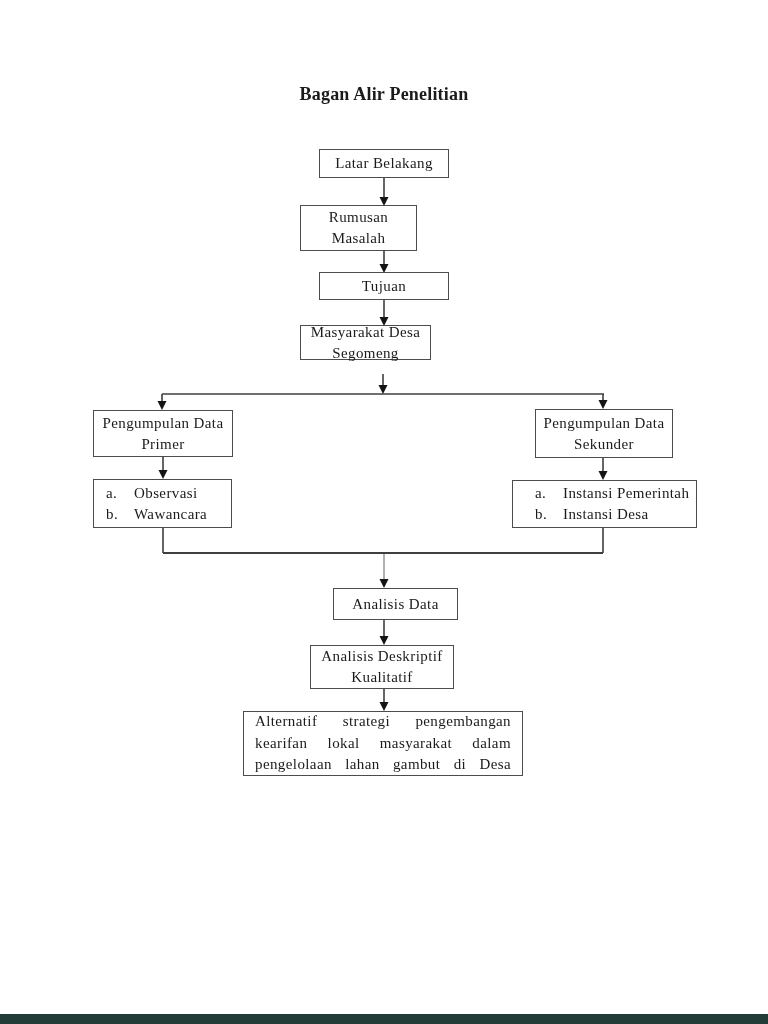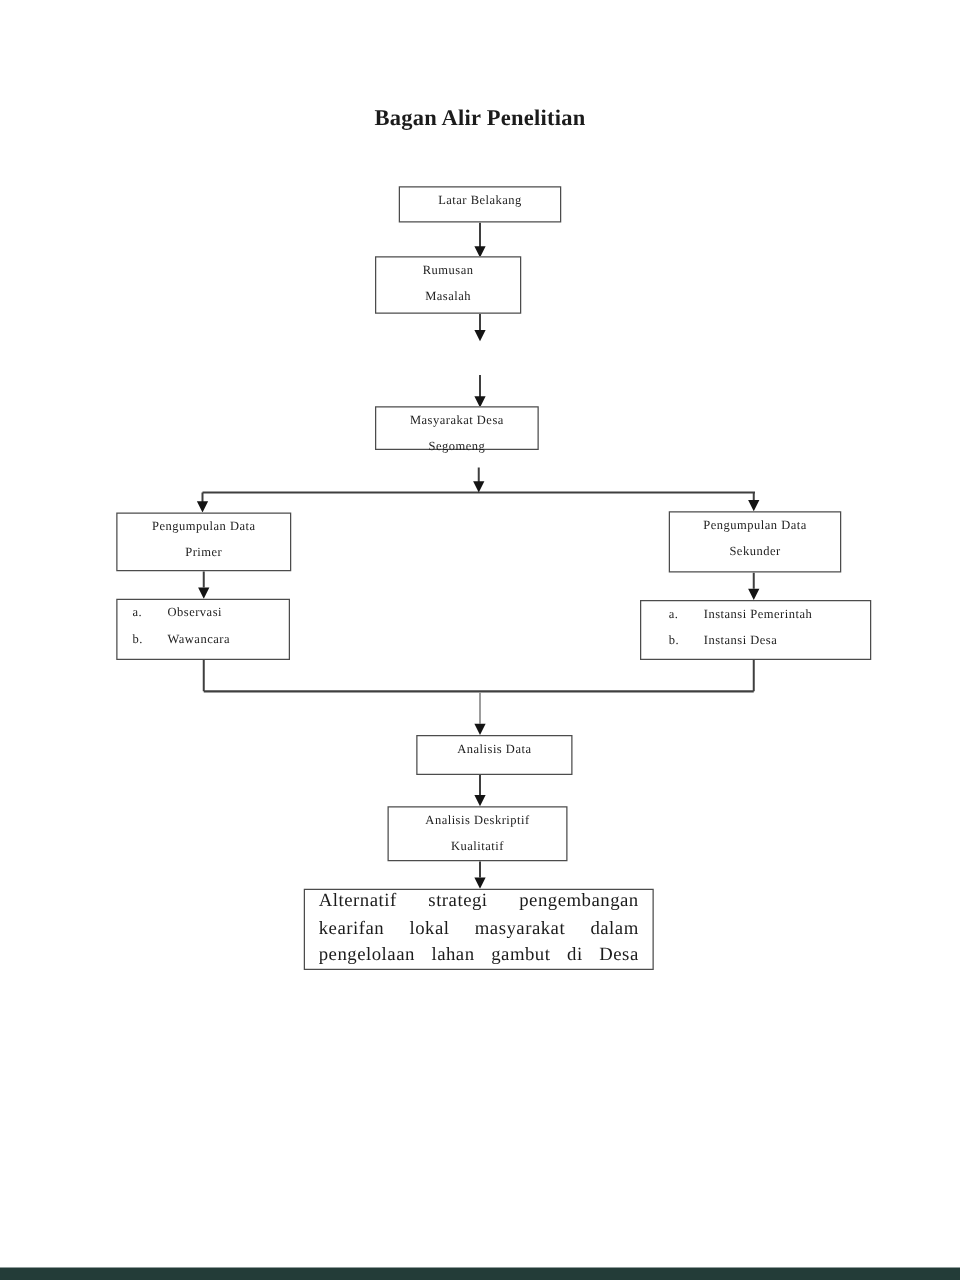--- a/index.html
+++ b/index.html
@@ -16,22 +16,22 @@
     font-family:"Liberation Serif", serif;color:var(--text);overflow:hidden;
   }
   .title{
     position:absolute;left:0;right:0;top:84px;margin:0;
     text-align:center;font-size:18px;font-weight:bold;letter-spacing:.2px;
   }
   .connectors{position:absolute;left:0;top:0;}
   .box{
     position:absolute;box-sizing:border-box;background:#fff;
     border:1.5px solid var(--border);
-    display:flex;flex-direction:column;align-items:center;
-    font-size:10px;line-height:21px;letter-spacing:.4px;text-align:center;
+    display:flex;flex-direction:column;justify-content:center;align-items:center;
+    font-size:15px;line-height:21px;letter-spacing:.4px;text-align:center;
   }
   .box .bl{white-space:nowrap;}
   .box.list{align-items:stretch;text-align:left;}
   .box.list .li{display:flex;white-space:nowrap;}
   .box.list.l-left{padding-left:12px;}
   .box.list.l-right{padding-left:22px;}
   .box.list .marker{width:28px;flex:0 0 28px;}
   .box.hasil{
     padding:3px 11px;justify-content:center;align-items:stretch;text-align:left;
     line-height:21.5px;font-size:15px;
@@ -81,20 +81,23 @@
 
   <div class="box" style="left:319px;top:149px;width:130px;height:29px">
     <div class="bl">Latar Belakang</div>
   </div>
 
   <div class="box" style="left:300px;top:205px;width:117px;height:46px">
     <div class="bl">Rumusan</div>
     <div class="bl">Masalah</div>
   </div>
 
+  <div class="box" style="left:319px;top:272px;width:130px;height:28px">
+    <div class="bl">Tujuan</div>
+  </div>
 
   <div class="box" style="left:300px;top:325px;width:131px;height:35px">
     <div class="bl">Masyarakat Desa</div>
     <div class="bl">Segomeng</div>
   </div>
 
   <div class="box" style="left:93px;top:410px;width:140px;height:47px">
     <div class="bl">Pengumpulan Data</div>
     <div class="bl">Primer</div>
   </div>

